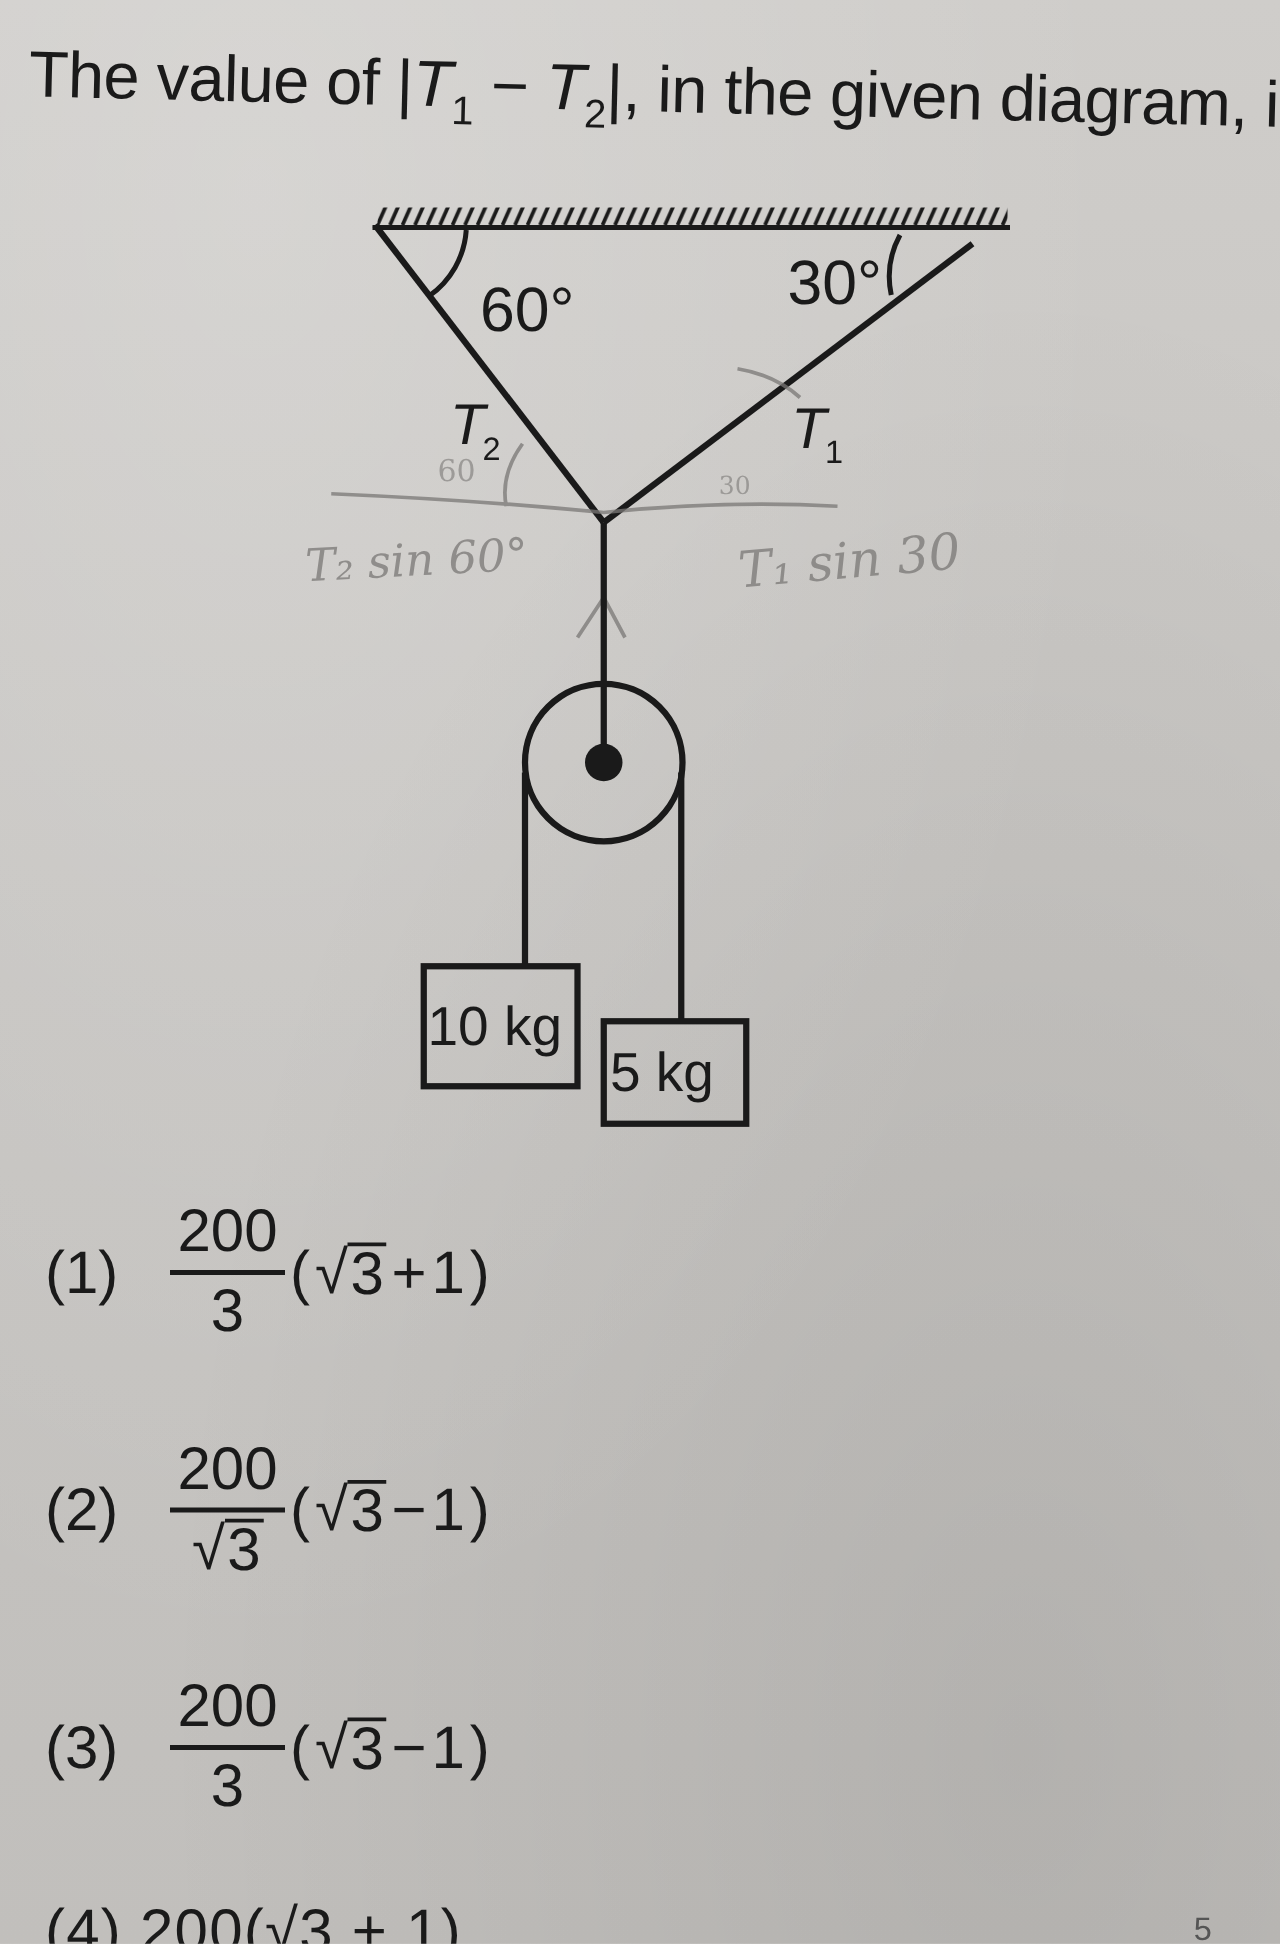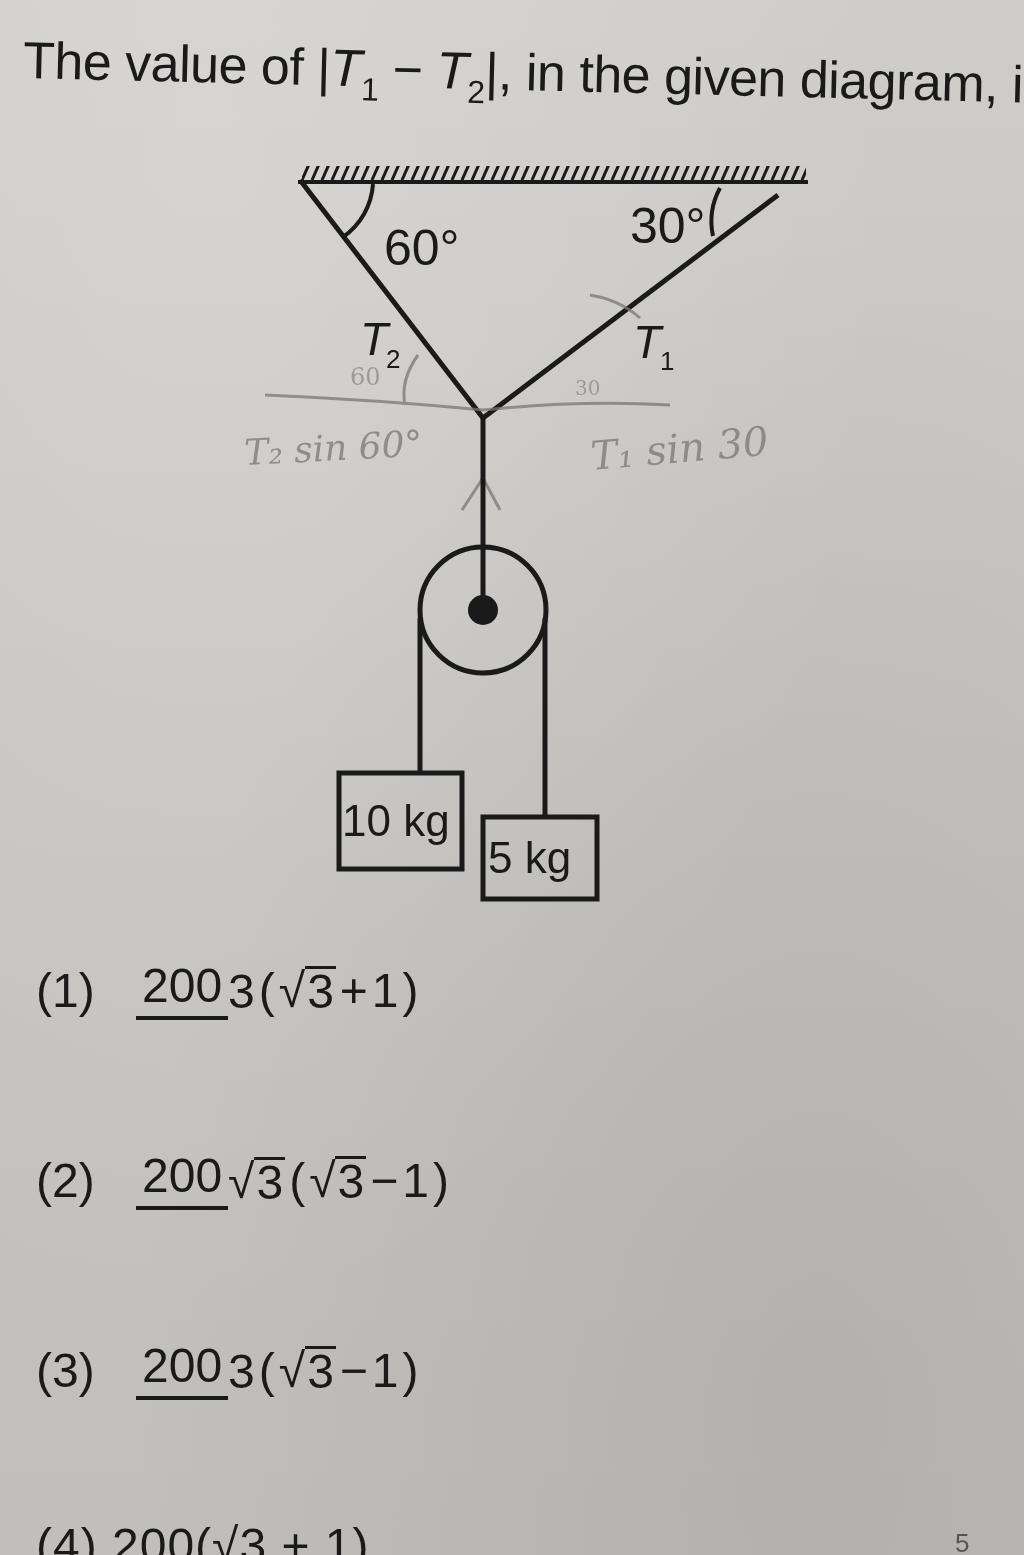--- a/index.html
+++ b/index.html
@@ -55,21 +55,21 @@
       display: flex;
       align-items: center;
       font-size: 48px;
     }
     .opt-num {
       width: 100px;
       display: inline-block;
     }
     .frac {
       display: inline-flex;
-      flex-direction: row;
+      flex-direction: column;
       align-items: center;
       margin-right: 4px;
     }
     .frac .num {
       padding: 0 6px 4px;
       border-bottom: 4px solid #1a1a1a;
       line-height: 52px;
     }
     .frac .den {
       padding-top: 4px;

